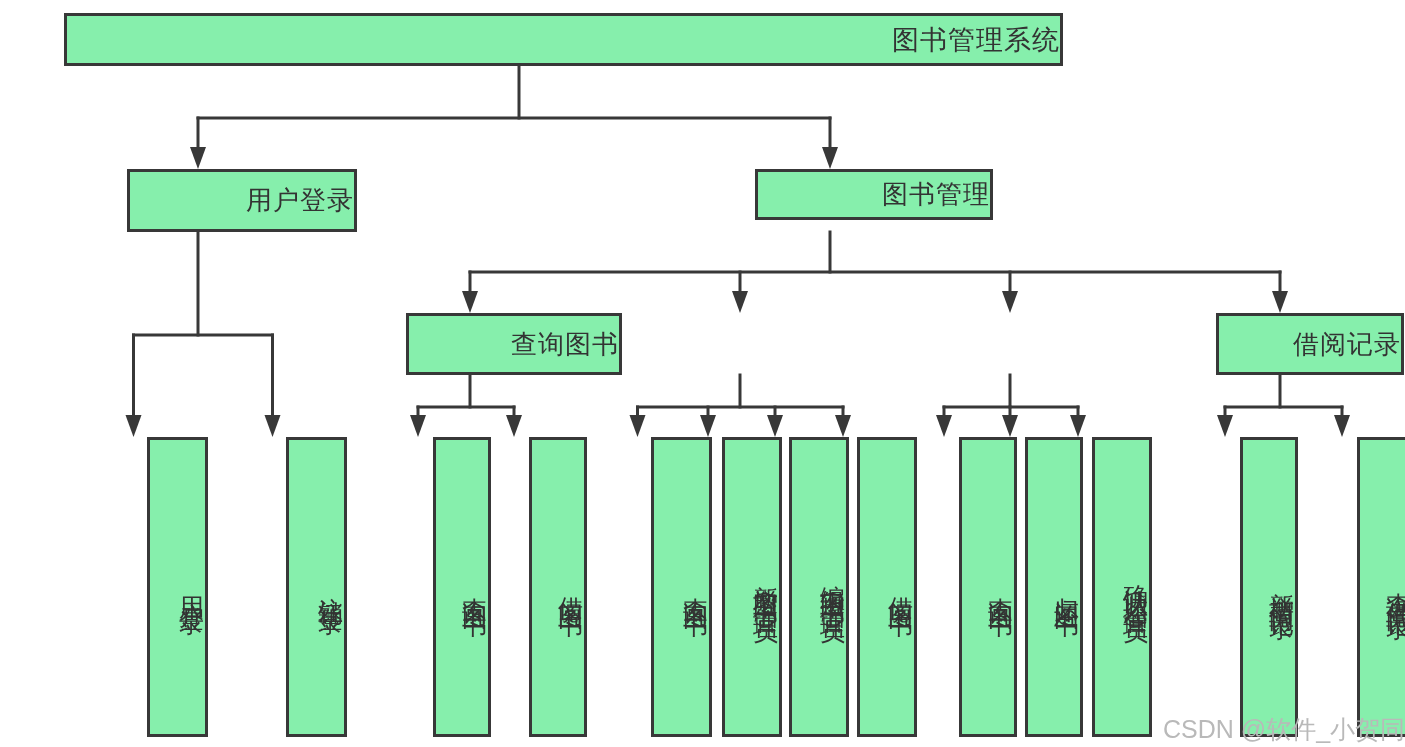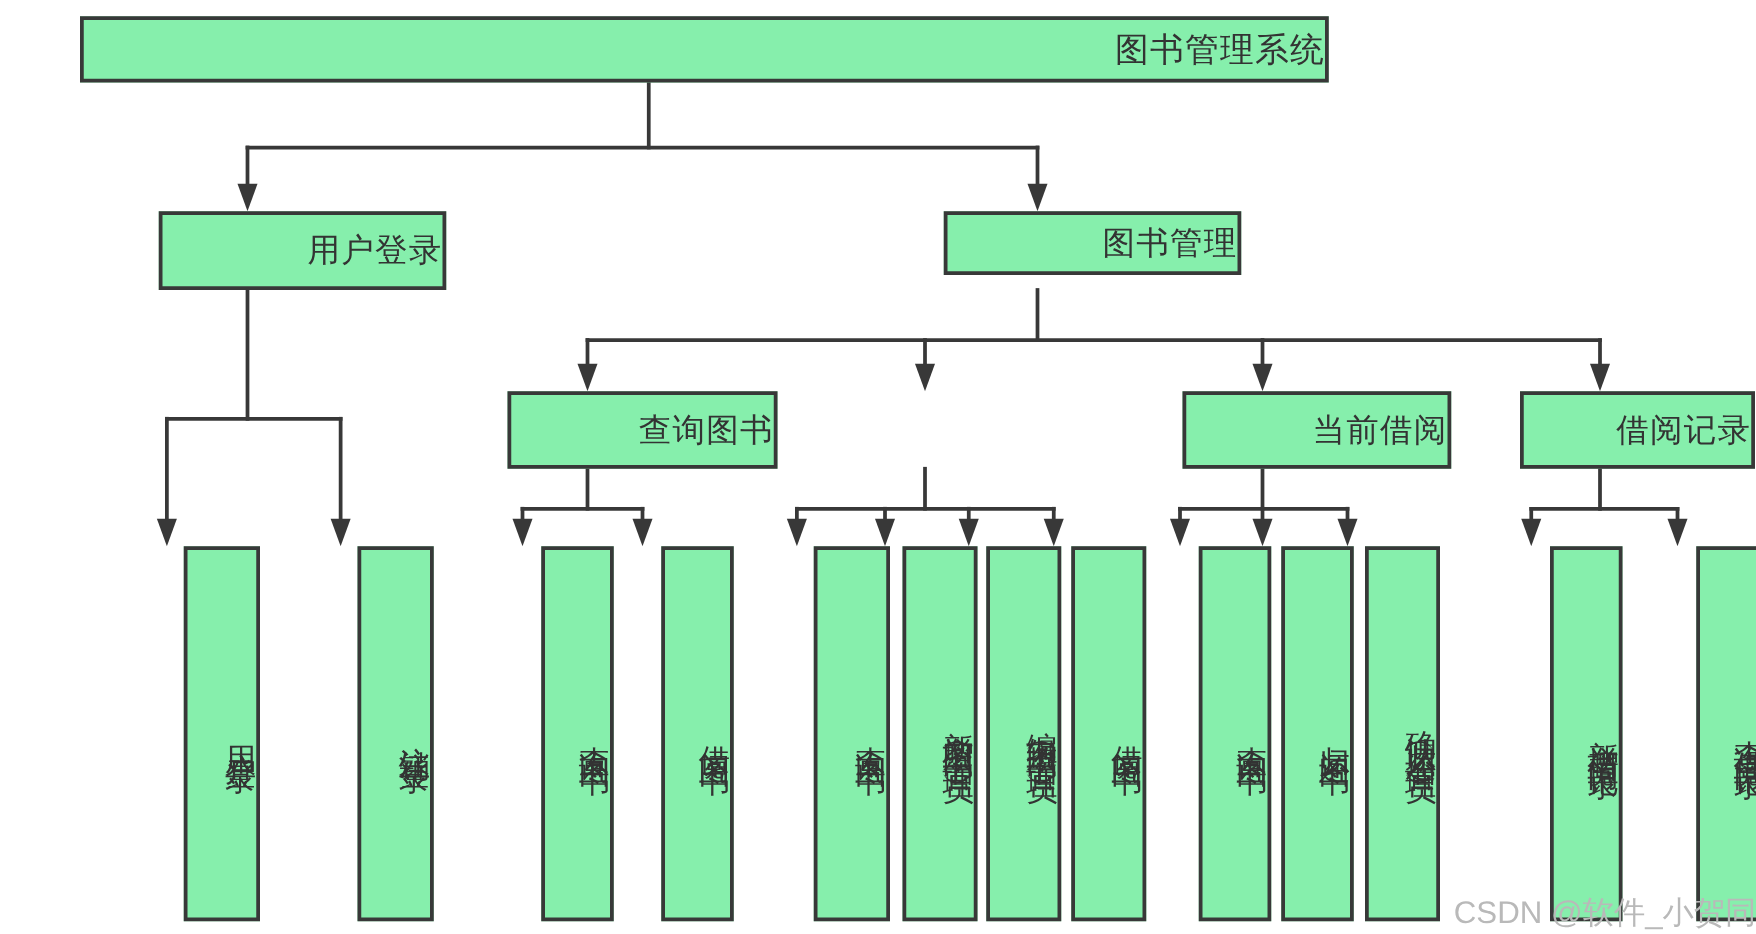--- a/index.html
+++ b/index.html
@@ -131,23 +131,20 @@
   <div class="box" style="left:83px;top:169px;width:230px;height:63px">
     <span class="hlabel">用户登录</span>
   </div>
   <div class="box" style="left:711px;top:169px;width:238px;height:51px">
     <span class="hlabel">图书管理</span>
   </div>
 
   <div class="box" style="left:362px;top:313px;width:216px;height:62px">
     <span class="hlabel">查询图书</span>
   </div>
-  <div class="box" style="left:902px;top:313px;width:215px;height:62px">
-    <span class="hlabel">当前借阅</span>
-  </div>
   <div class="box" style="left:1172px;top:313px;width:188px;height:62px">
     <span class="hlabel">借阅记录</span>
   </div>
 
   <div class="box" style="left:103px;top:437px;width:61px;height:300px">
     <span class="vlabel">用户登录</span>
   </div>
   <div class="box" style="left:242px;top:437px;width:61px;height:300px">
     <span class="vlabel">注销登录</span>
   </div>

